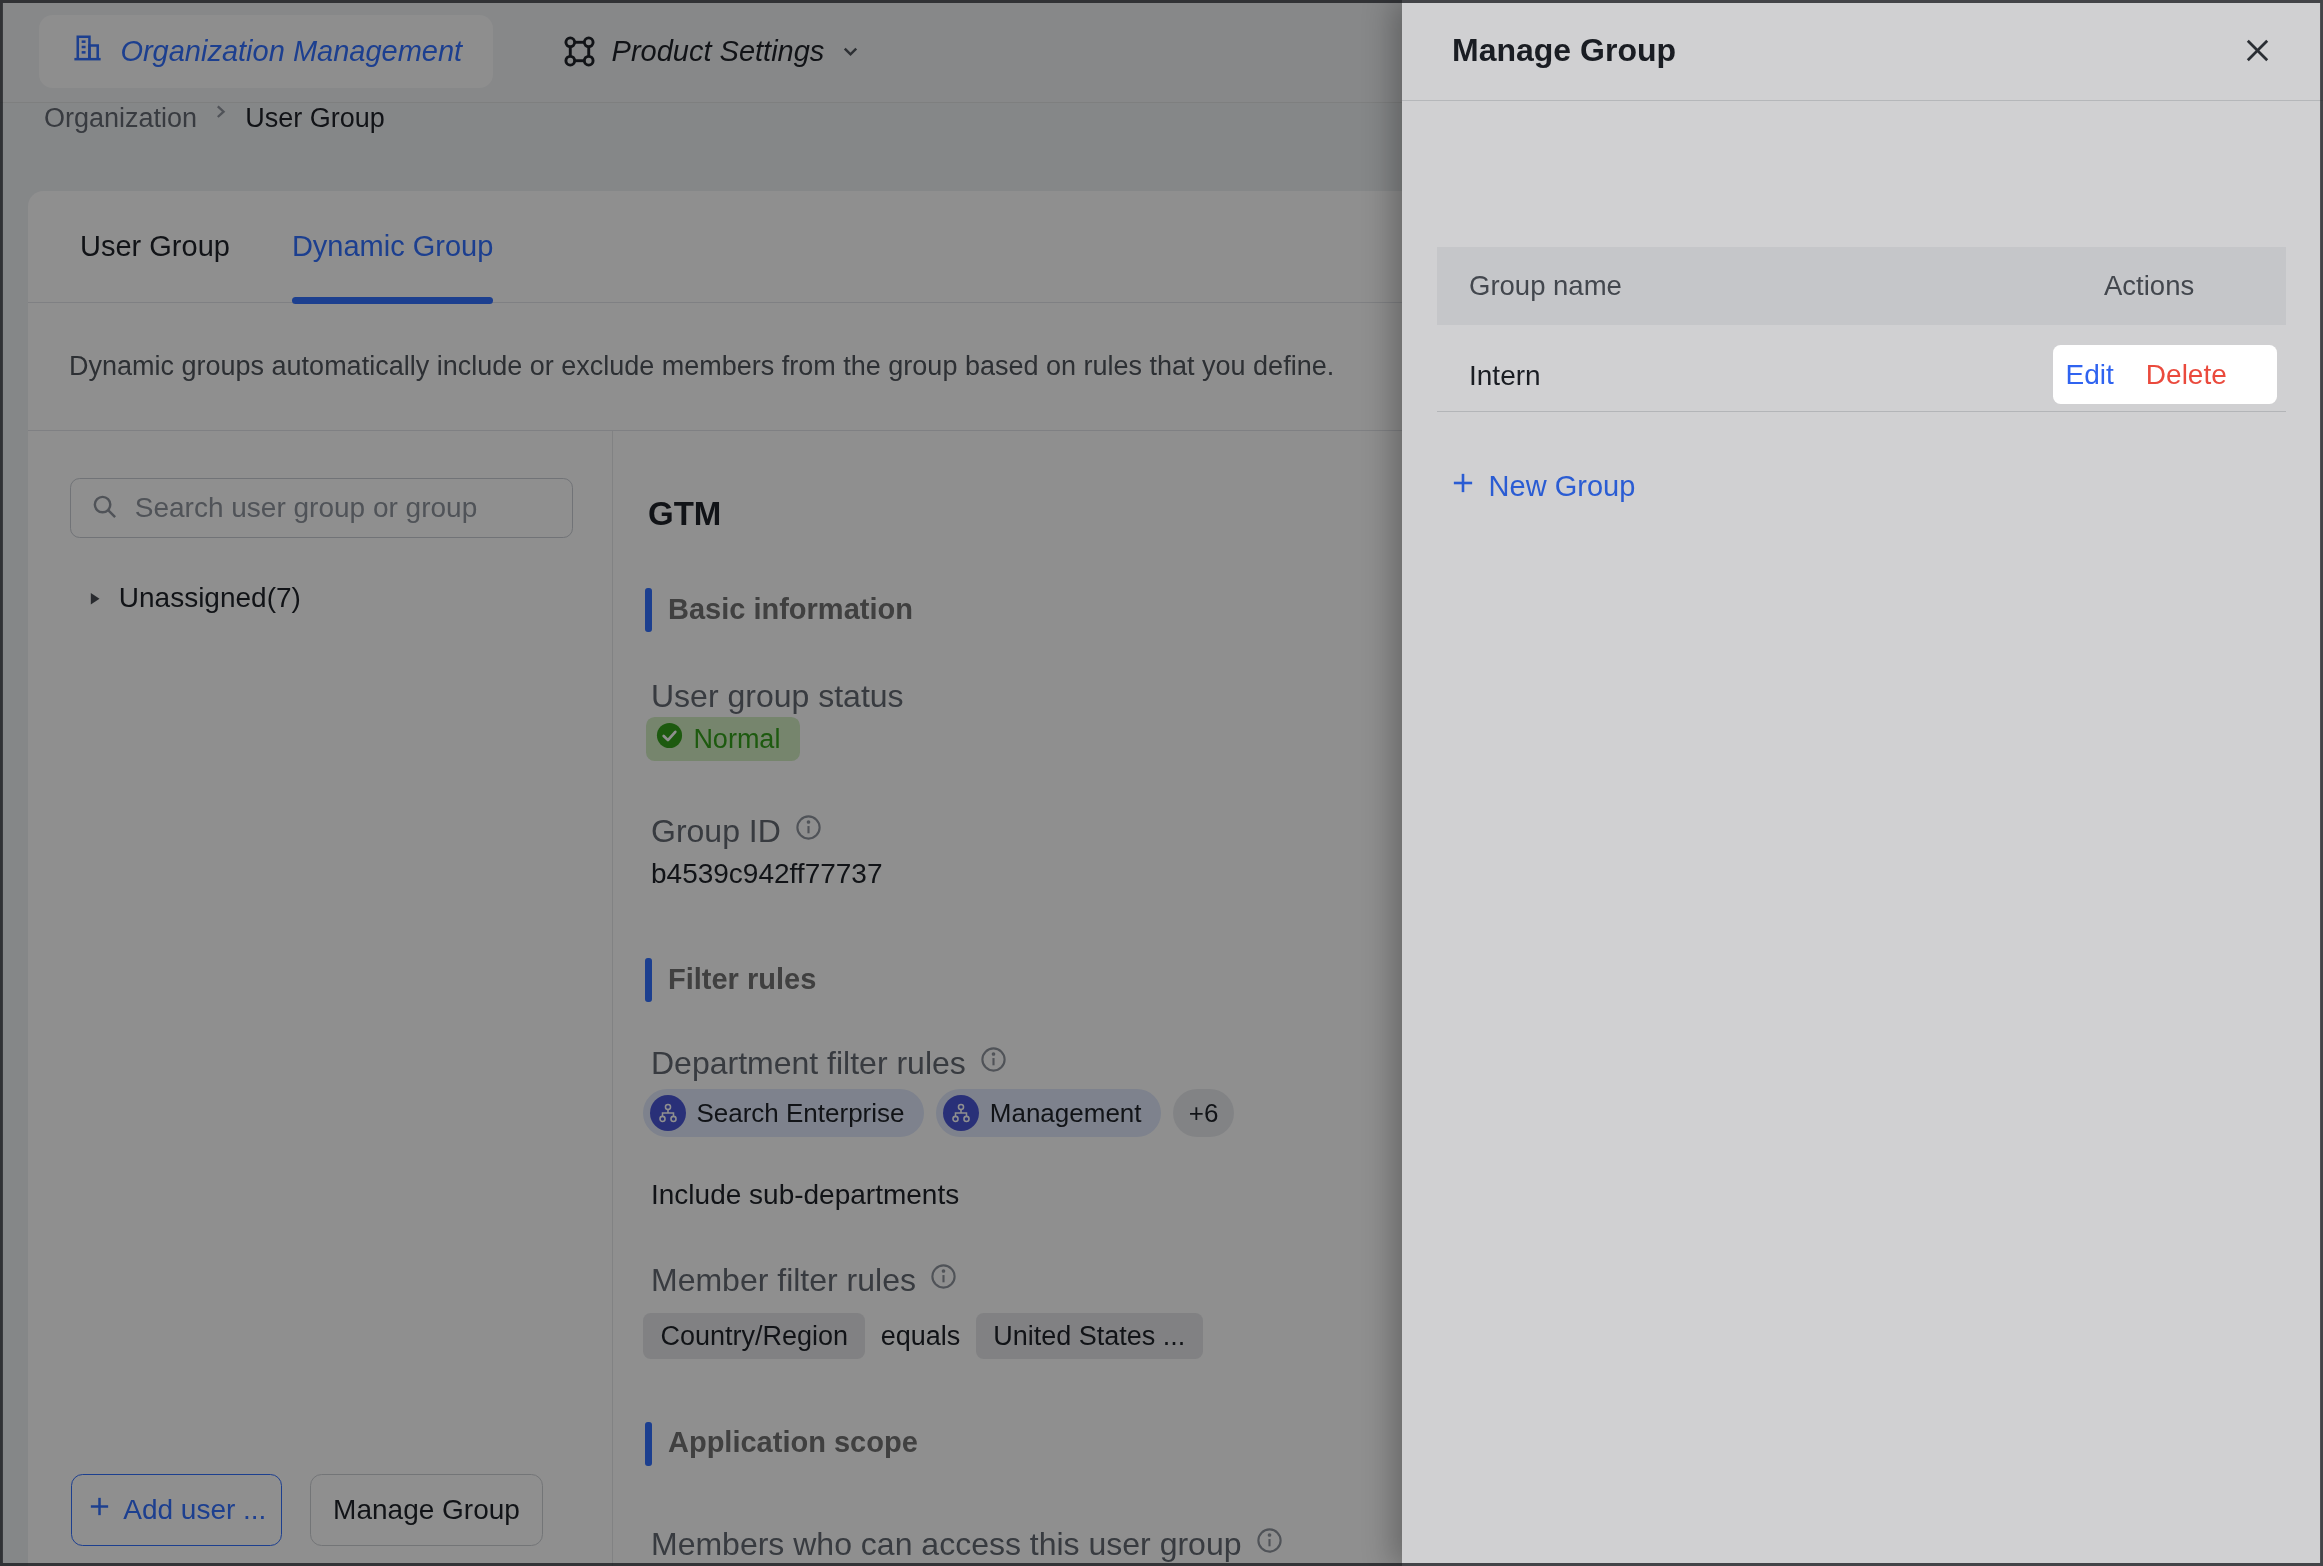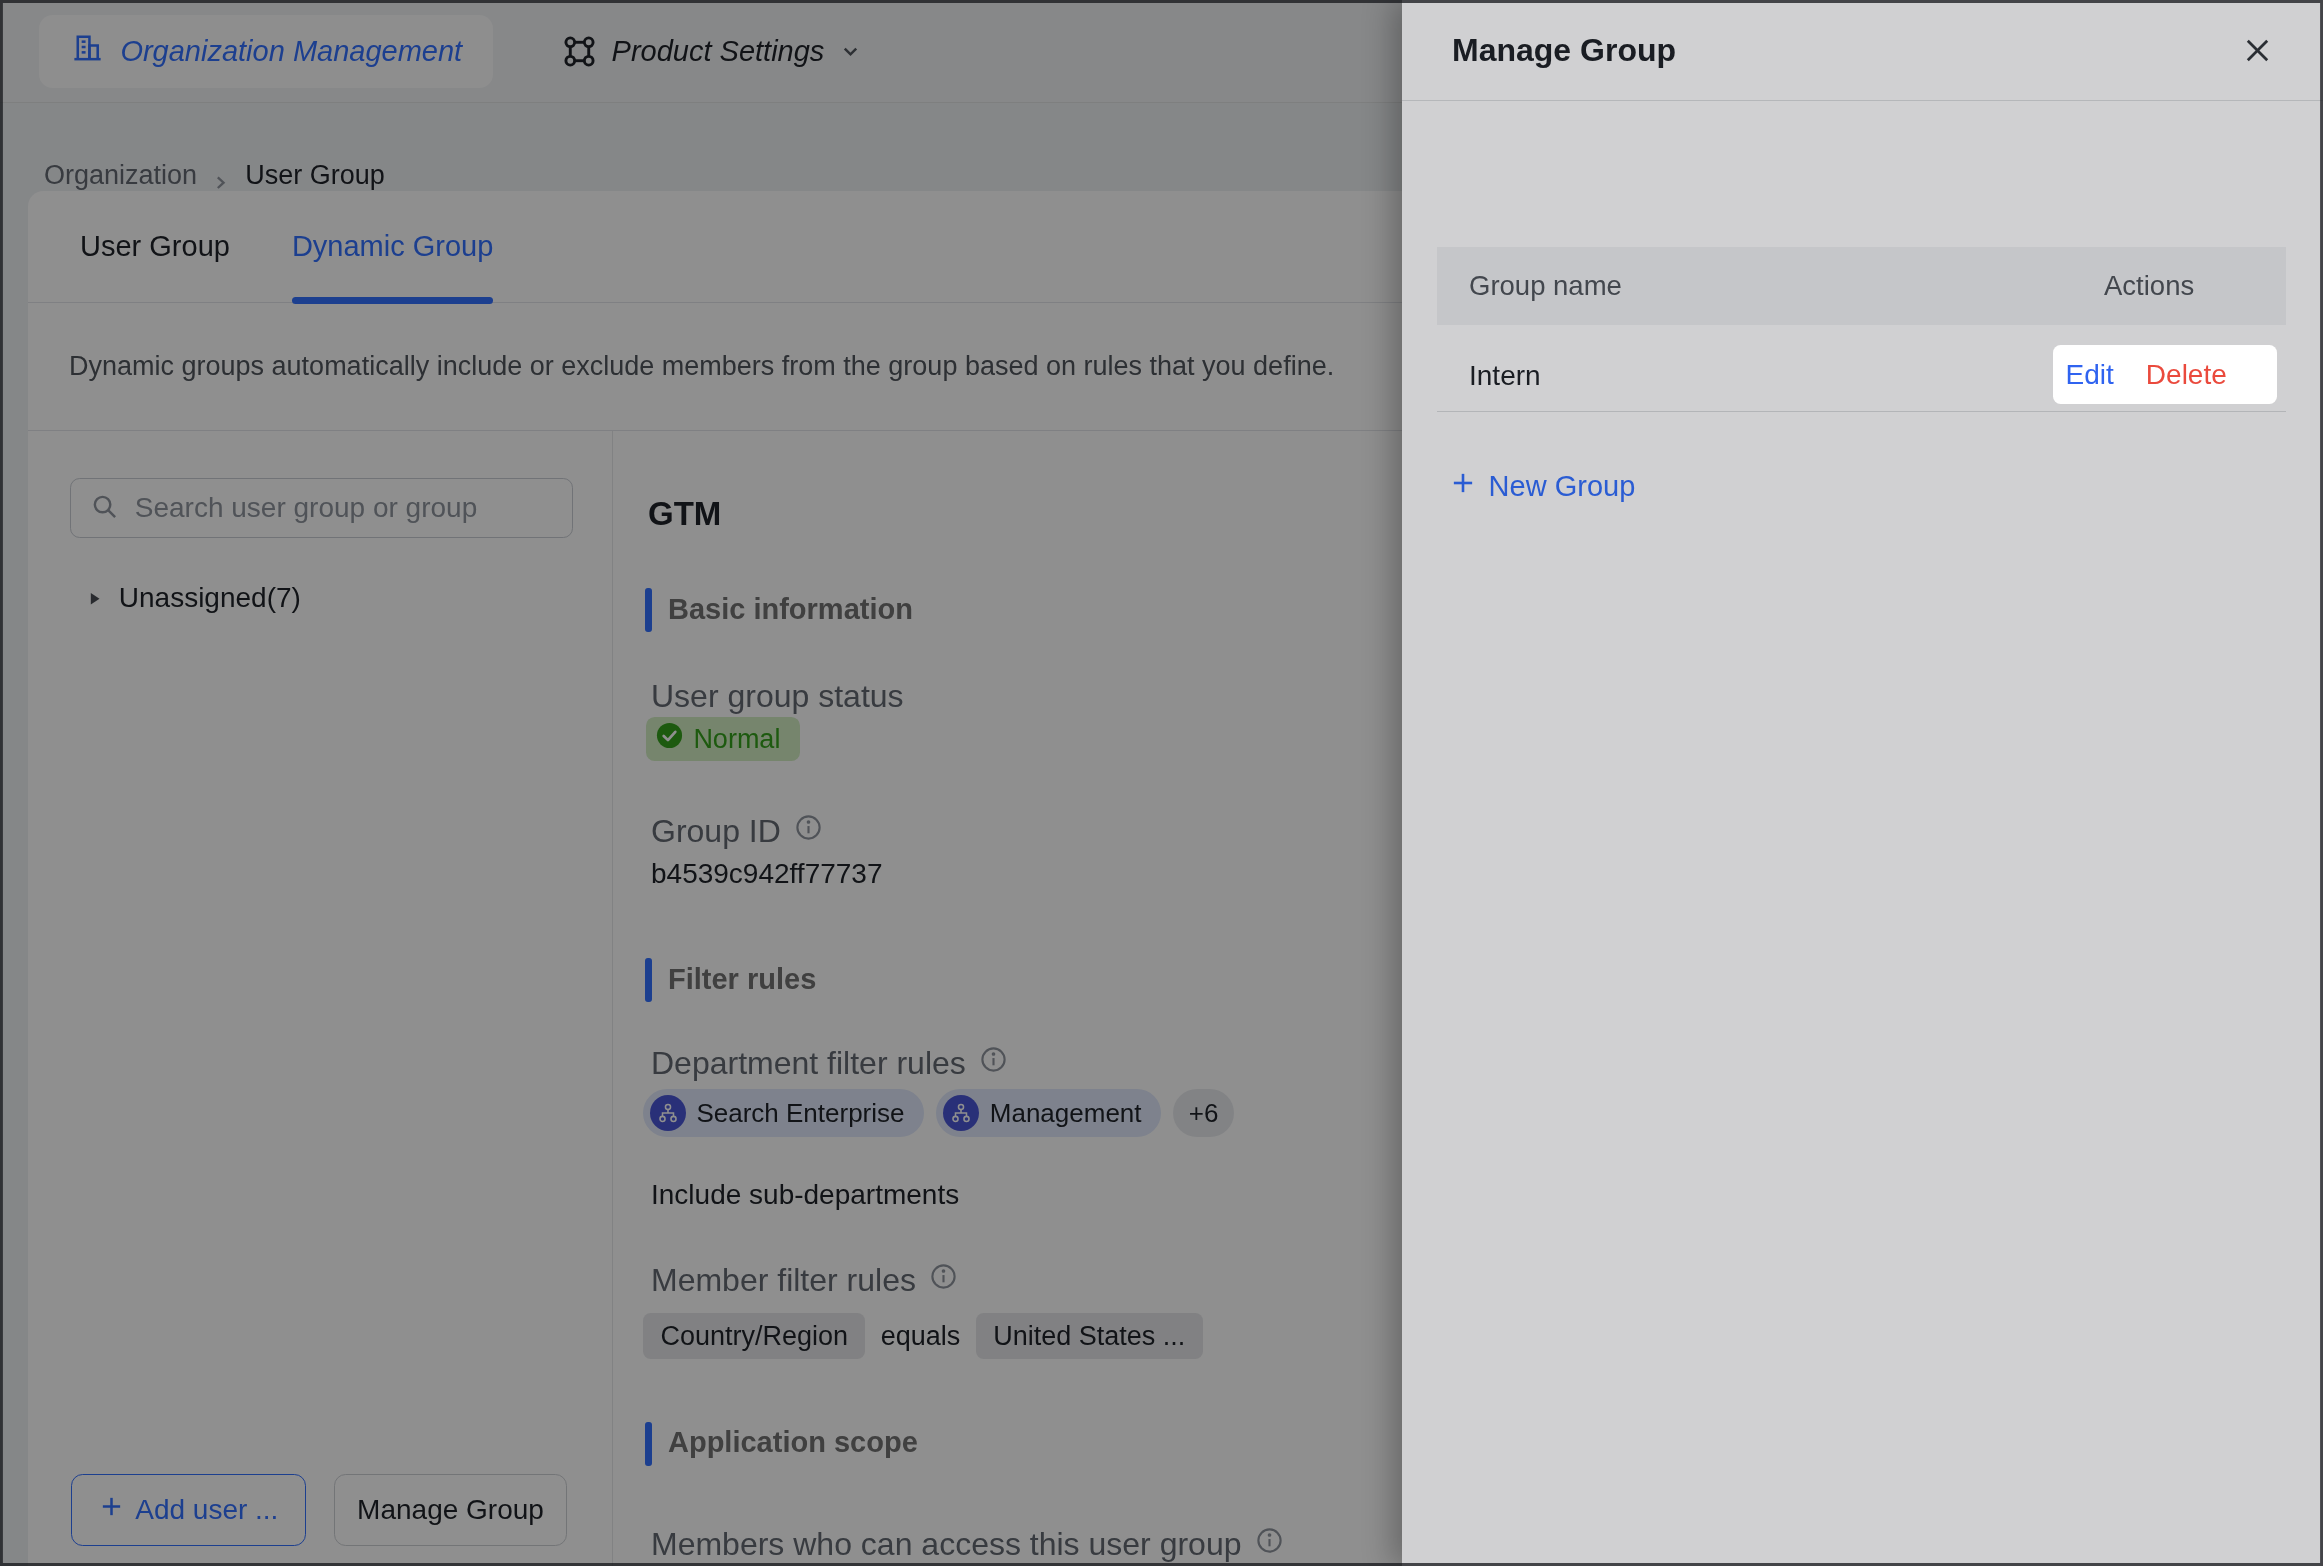--- a/index.html
+++ b/index.html
@@ -13,21 +13,21 @@
 
   
   .topbar{position:absolute;left:0;top:0;width:100%;height:103px;background:#f1f2f4;
     display:flex;align-items:center;padding-left:39px;border-bottom:1px solid rgba(31,35,41,.08);font-style:italic;}
   .ws-pill{display:inline-flex;align-items:center;gap:15.4px;height:73px;padding:0 31px;
     border-radius:13.5px;background:rgba(255,255,255,.82);color:#3370ff;font-size:29px;font-weight:500;cursor:pointer;}
   .prod{display:inline-flex;align-items:center;gap:15.4px;margin-left:70px;font-size:29px;font-weight:500;color:#1f2329;cursor:pointer;}
   .prod svg{display:block;}
 
   
-  .crumbs{position:absolute;left:0;top:103px;height:88px;display:flex;align-items:flex-end;padding-left:44px;font-size:27px;}
+  .crumbs{position:absolute;left:0;top:103px;height:88px;display:flex;align-items:flex-start;padding-left:44px;font-size:27px;}
   .crumb-parent{color:#646a73;cursor:pointer;}
   .crumb-sep{margin:0 15.4px;display:flex;align-items:center;}
   .crumb-current{color:#1f2329;}
 
   
   .card{position:absolute;left:28px;top:191px;right:0;bottom:0;background:#ffffff;
     border-top-left-radius:15.4px;overflow:hidden;}
   .tabs{position:relative;height:112px;display:flex;align-items:center;gap:62px;
     padding-left:52px;border-bottom:1.9px solid #e3e5e9;}
   .tab{position:relative;font-size:29px;color:#1f2329;height:100%;display:flex;align-items:center;cursor:pointer;}
@@ -41,21 +41,21 @@
   .search-box{position:absolute;left:42px;top:47px;width:503px;height:60px;border:1.9px solid #c9cdd4;
     border-radius:9.7px;display:flex;align-items:center;gap:13.5px;padding:0 19.3px;background:#fff;}
   .search-box input{border:none;outline:none;flex:1;font-size:28px;color:#1f2329;background:transparent;
     font-family:"Liberation Sans",sans-serif;}
   .search-box input::placeholder{color:#8f959e;}
   .tree-item{position:absolute;left:58px;top:151px;display:flex;align-items:center;gap:15.4px;
     font-size:28px;color:#1f2329;cursor:pointer;}
   .side-buttons{position:absolute;left:43px;top:1043px;display:flex;gap:28px;}
   .btn{height:72px;border-radius:11.6px;display:inline-flex;align-items:center;justify-content:center;
     gap:11.6px;font-size:28px;cursor:pointer;background:#fff;}
-  .btn-outline-blue{width:235px;border:1.9px solid #3370ff;color:#3370ff;}
+  .btn-outline-blue{width:211px;border:1.9px solid #3370ff;color:#3370ff;}
   .btn-outline-gray{width:233px;border:1.9px solid #cdd0d5;color:#1f2329;}
 
   
   .detail{position:relative;flex:1;}
   .abs{position:absolute;}
   .detail-title{font-size:33px;font-weight:600;color:#1f2329;}
   .section-bar{width:6.8px;height:44px;border-radius:2.9px;background:#3370ff;}
   .section-title{font-size:29px;font-weight:600;color:#737373;}
   .field-label{font-size:32px;color:#646a73;display:inline-flex;align-items:center;gap:13.5px;}
   .field-value{font-size:28px;color:#1f2329;}

